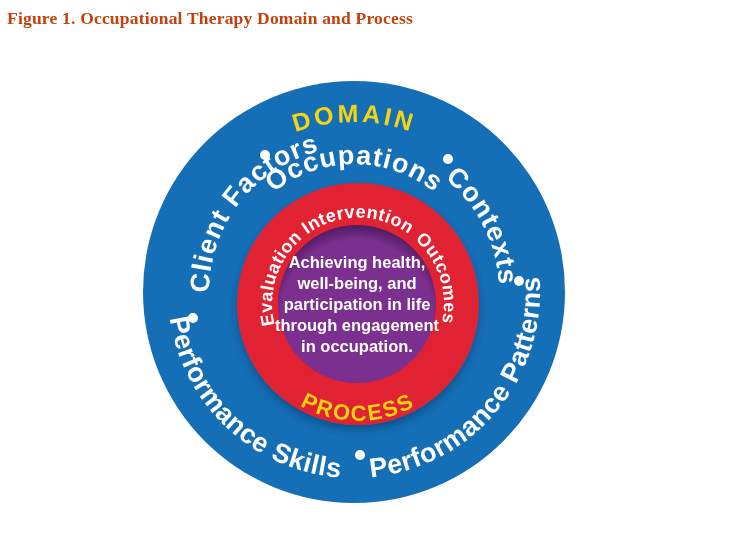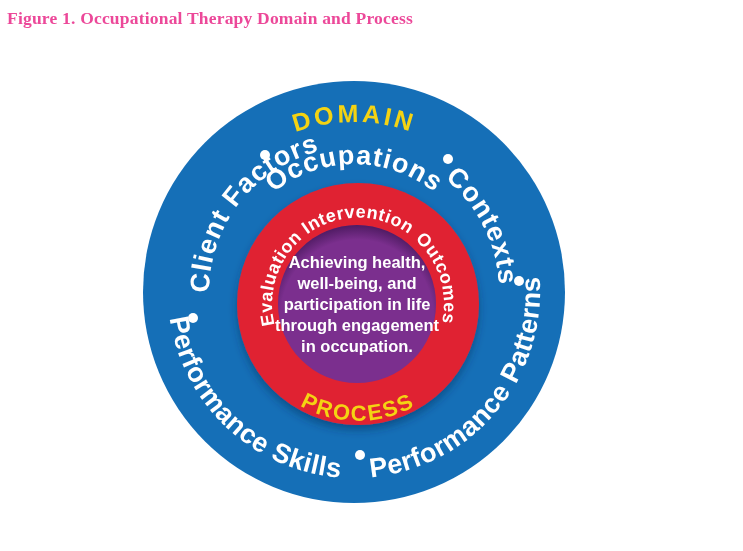--- a/index.html
+++ b/index.html
@@ -2,21 +2,21 @@
 <html><head>
 <meta charset="utf-8">
 <style>
   html,body{margin:0;padding:0;}
   body{
     width:743px;height:551px;background:#ffffff;position:relative;overflow:hidden;
     font-family:"Liberation Sans",sans-serif;
   }
   .figure-title{
     position:absolute;top:8px;left:7px;
-    font-family:"Liberation Serif",serif;font-weight:bold;font-size:17.5px;color:#ec4899;
+    font-family:"Liberation Serif",serif;font-weight:bold;font-size:17.5px;color:#c2410c;
     letter-spacing:0.2px;white-space:nowrap;
   }
   svg{position:absolute;left:0;top:0;}
   text{font-family:"Liberation Sans",sans-serif;font-weight:bold;}
   .ring-label{fill:#ffffff;font-size:27px;letter-spacing:1px;}
   .ring-label-bottom{fill:#ffffff;font-size:27px;letter-spacing:0.5px;}
   .domain-caption{font-size:25px;letter-spacing:3px;}
   .process-caption{font-size:22px;letter-spacing:2px;}
   .red-label{fill:#ffffff;font-size:18px;letter-spacing:0.5px;}
   .center-line{fill:#ffffff;font-size:16.5px;text-anchor:middle;}

